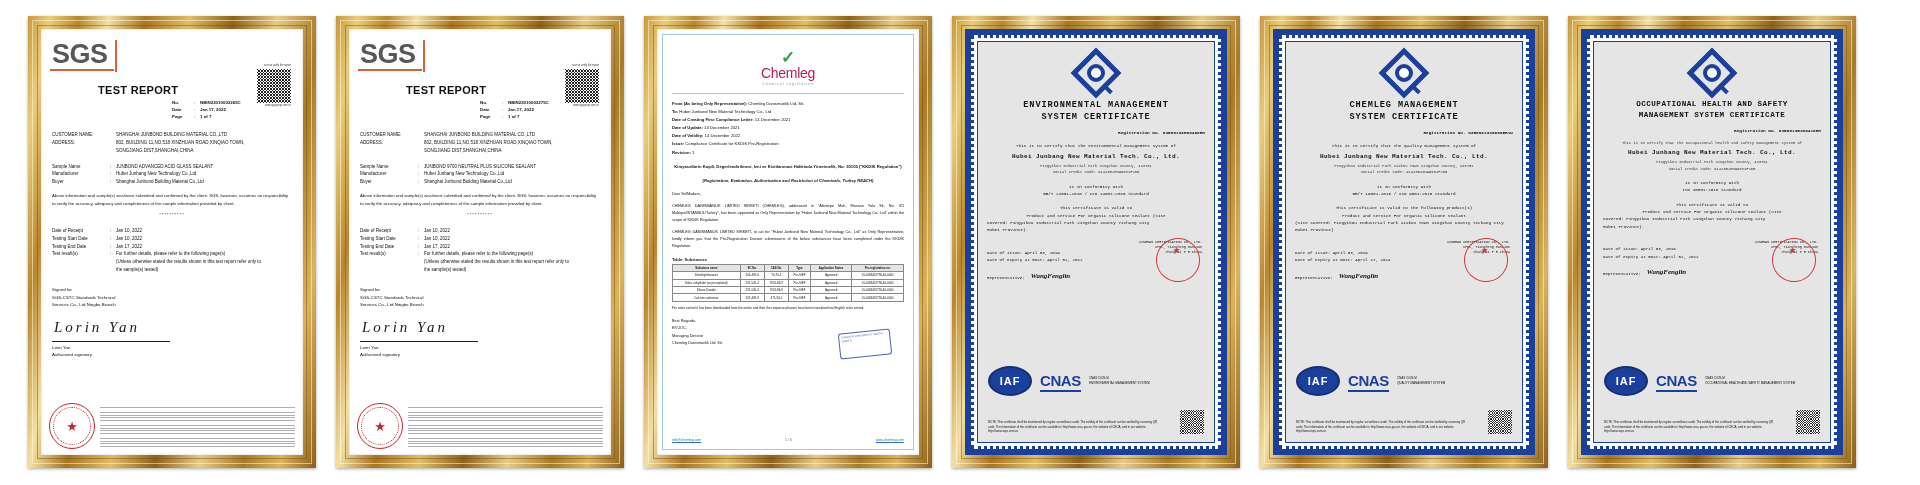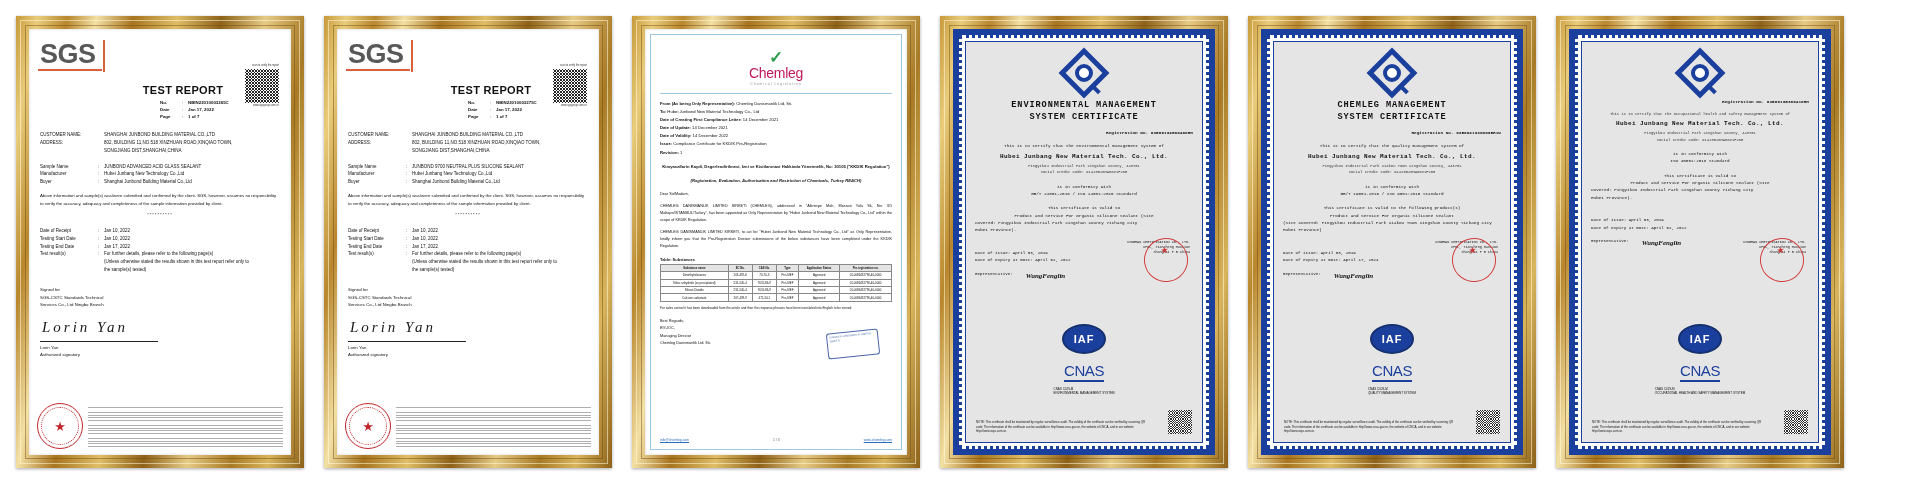--- a/index.html
+++ b/index.html
@@ -10,20 +10,21 @@
     font-family: "Liberation Sans", sans-serif;
     overflow: hidden;
   }
   #gallery {
     width: 1796px; height: 485px;
     display: flex;
     align-items: center;
     justify-content: space-between;
     padding: 0 6px;
     background: #ffffff;
+    margin-left: 12px;
   }
   .cert-card {
     width: 308px;
     height: 470px;
     position: relative;
     flex: 0 0 auto;
   }
   
   .frame {
     position: absolute;
@@ -75,21 +76,21 @@
     content: "";
     position: absolute; left: -2px; bottom: -1px;
     width: 64px; height: 2px; background: #d8603a;
   }
   .sgs-logo::after {
     content: "";
     position: absolute; right: -3px; top: 1px;
     width: 2px; height: 32px; background: #d8603a;
   }
   .sgs-title {
-    text-align: center;
+    text-align: left;
     font-size: 11px;
     font-weight: bold;
     color: #111;
     margin: 14px 0 3px 46px;
     letter-spacing: 0.3px;
   }
   .sgs-meta { margin-left: 120px; font-size: 4.4px; color: #111; line-height: 1.7; }
   .sgs-meta .row { display: flex; }
   .sgs-meta .k { width: 22px; font-weight: bold; }
   .sgs-meta .c { width: 6px; }
@@ -254,21 +255,21 @@
   .iso-l.tiny { font-size: 3.8px; color: #333; }
   .iso-gap { height: 7px; }
   .iso-l.left { text-align: left; }
   .iso-dates {
     font-family: "Liberation Mono", monospace;
     font-size: 4.2px; color: #111; line-height: 1.85; margin-top: 16px;
   }
   .iso-rep {
     font-family: "Liberation Mono", monospace;
     font-size: 4.2px; color: #111; margin-top: 7px;
-    display: flex; align-items: flex-start; gap: 13px;
+    display: flex; align-items: flex-end; gap: 6px;
   }
   .iso-rep .hand {
     font-family: "Liberation Serif", serif;
     font-style: italic; font-weight: bold; font-size: 7px;
   }
   .round-stamp {
     position: absolute; right: 14px; top: 196px;
     width: 44px; height: 44px; border-radius: 50%;
     border: 1.4px solid #cf2b2b; color: #cf2b2b;
     font-size: 2.7px; text-align: center; line-height: 1.25;
@@ -276,31 +277,31 @@
   }
   .round-stamp .inner-star { font-size: 9px; line-height: 1; }
   .stamp-side {
     position: absolute; right: 12px; top: 198px;
     font-family: "Liberation Mono", monospace;
     font-size: 3.4px; color: #111; line-height: 1.6; text-align: right;
     width: 74px;
   }
   .logos {
     position: absolute; left: 10px; right: 10px; bottom: 46px;
-    display: flex; align-items: center; gap: 8px; flex-direction: column;
+    display: flex; align-items: center; gap: 8px;
   }
   .iaf {
     width: 44px; height: 30px; border-radius: 50%;
     background: #1b3f9c; color: #fff;
     display: flex; align-items: center; justify-content: center;
     font-weight: bold; font-size: 11px; letter-spacing: 1px;
     border: 2px solid #14306f; flex: 0 0 auto;
   }
   .cnas {
-    font-weight: normal; font-size: 15px; color: #1b3f9c;
+    font-weight: bold; font-size: 15px; color: #1b3f9c;
     letter-spacing: -0.4px; flex: 0 0 auto;
   }
   .cnas .u { border-bottom: 2px solid #1b3f9c; padding-bottom: 1px; }
   .logotxt { font-size: 3px; color: #111; line-height: 1.45; flex: 1 1 auto; }
   .iso-note {
     position: absolute; left: 10px; right: 50px; bottom: 8px;
     font-size: 2.9px; color: #111; line-height: 1.55;
   }
   .iso-qr {
     position: absolute; right: 10px; bottom: 8px;
@@ -758,20 +759,24 @@
         <div class="iso-outer"></div>
         <div class="iso-dots"></div>
         <div class="iso-thin">
           <div class="iso-emblem">
             <div class="e-rot">
                 <div class="e-sq"></div>
               </div>
             <div class="e-c"></div>
             <div class="e-tail"></div>
           </div>
+          <div class="iso-title small">
+            <div>OCCUPATIONAL  HEALTH  AND  SAFETY</div>
+            <div>MANAGEMENT  SYSTEM  CERTIFICATE</div>
+          </div>
           <div class="iso-reg">Registration No. 03506195300410RM</div>
           <div class="iso-l tiny">This is to certify that the occupational health and safety management system of</div>
           <div class="iso-l strong">Hubei Junbang New Material Tech. Co., Ltd.</div>
           <div class="iso-l tiny">Pingyikou Industrial Park Xingshan County, 443701</div>
           <div class="iso-l tiny">Social Credit Code: 91420526MA6881F26R</div>
           <div class="iso-gap"></div>
           <div class="iso-l">is in conformity with</div>
           <div class="iso-l">ISO 45001:2018 Standard</div>
           <div class="iso-gap"></div>
           <div class="iso-l">This certificate is valid to</div>

